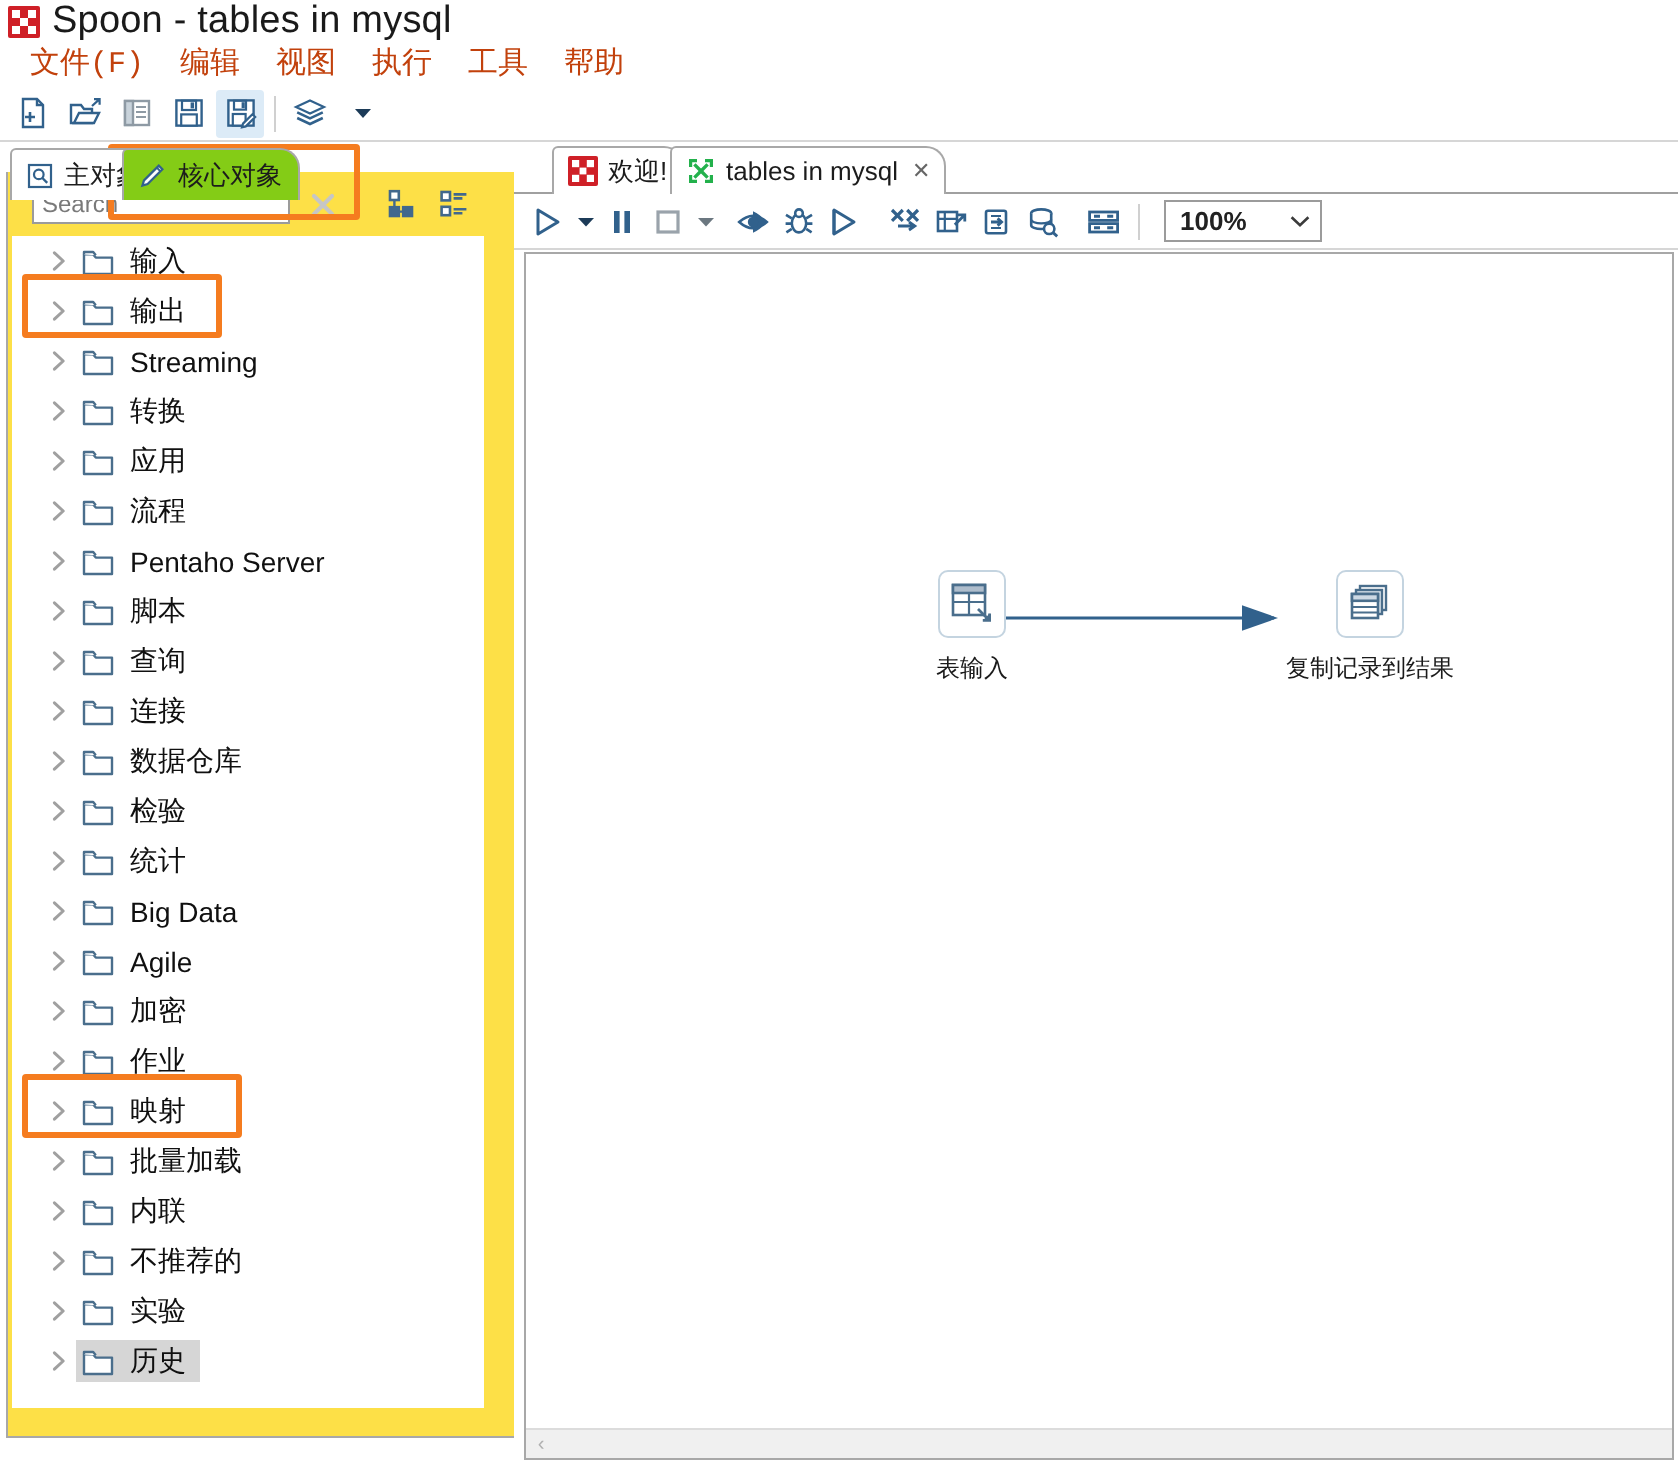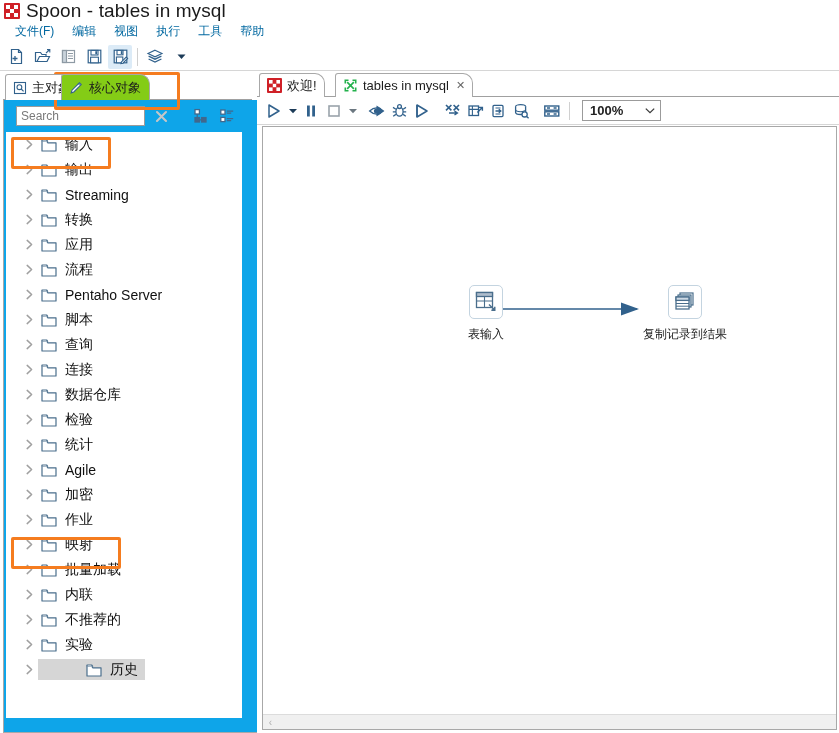--- a/index.html
+++ b/index.html
@@ -34,22 +34,23 @@
   .app-icon .c { position:absolute; left:6px; top:6px; width:4px; height:4px; background:#fff; }
   .title-text { font-size: 19px; color:#1a1a1a; letter-spacing:.1px; }
 
   
   .menubar {
     height: 22px; display:flex; align-items:center;
     padding-left: 6px; background:#ffffff;
     border-bottom: 1px solid #ffffff;
   }
   .menu-item {
-    font-size: 12px; color:#0369a1; padding: 1px 9px; cursor:default;
+    font-size: 15px; color:#c2410c; padding: 1px 9px; cursor:default;
     white-space: nowrap;
+    font-family: Liberation Mono, monospace;
   }
 
   
   .toolbar {
     height: 28px; display:flex; align-items:center;
     padding-left: 4px; gap: 2px;
     background:#ffffff; border-bottom:1px solid #d6d6d6;
   }
   .tbtn {
     width: 24px; height: 24px; display:flex; align-items:center; justify-content:center;
@@ -77,23 +78,23 @@
     padding: 0 8px 0 7px;
     font-size: 13px; color:#1c1c1c;
     background:#fff;
     border:1px solid #a8a8a8;
     border-bottom:none;
     border-radius: 3px 10px 0 0;
   }
   .ltab.tab1 { left:2px; z-index:1; }
   .ltab.tab2 { left:58px; z-index:2; background:#84cc16; }
   .panel-inner {
-    position:absolute; left:0; top:29px; width:275px; height:633px;
+    position:absolute; left:0; top:15px; width:275px; height:633px;
     border:1px solid #a8a8a8; border-top:none;
-    background:#0ea5e9;
+    background:#fde047;
   }
   .searchrow {
     display:flex; align-items:center; height:30px; padding: 4px 6px 2px 12px; gap:6px;
   }
   .search-input {
     flex:none; width:129px; height:20px;
     border:1px solid #9b9b9b; background:#fff;
     font-size:12px; color:#6d6d6d; padding:1px 4px;
     font-family:"Liberation Sans", sans-serif;
     outline:none;
@@ -108,21 +109,20 @@
   }
   .tree-row {
     display:flex; align-items:center; height:25px; padding-left:14px; gap:0;
     white-space:nowrap;
   }
   .tree-arrow { width:18px; height:25px; display:flex; align-items:center; justify-content:center; flex:none; }
   .folder { width:22px; height:25px; display:flex; align-items:center; justify-content:center; flex:none; }
   .tree-label { font-size:14px; color:#101010; padding-left:5px; }
   .tree-row.selected .tree-label-wrap {
     background:#d6d6d6;
-    padding-left:45px;
   }
   .tree-label-wrap { display:flex; align-items:center; height:21px; padding-right:7px; }
 
   
   .lv-scroll {
     position:absolute; right:1px; top:30px; width:10px; bottom:1px;
     background:#f2f2f2; border-left:1px solid #e2e2e2;
   }
 
   
@@ -138,21 +138,21 @@
   }
   .rtabstrip {
     position:relative; height:26px; border-bottom:1px solid #a0a0a0; background:#fff;
   }
   .rtab {
     position:absolute; top:2px; height:24px; display:flex; align-items:center; gap:5px;
     padding:0 7px; font-size:13px; color:#1c1c1c;
     background:#fff; border:1px solid #a8a8a8; border-bottom:none;
     border-radius:3px 10px 0 0;
   }
-  .rtab.rt1 { left:2px; z-index:1; }
+  .rtab.rt1 { left:19px; z-index:1; }
   .rtab.rt2 { left:78px; z-index:2; }
   .rtab .close-x { font-size:11px; color:#666; margin-left:2px; }
 
   .canvas-toolbar {
     height:28px; display:flex; align-items:center; gap:1px;
     padding-left:6px; background:#fff; border-bottom:1px solid #d6d6d6;
   }
   .cbtn { width:22px; height:22px; display:flex; align-items:center; justify-content:center; border-radius:2px; }
   .caret { width:13px; height:22px; display:flex; align-items:center; justify-content:center; }
   .csep { width:1px; height:18px; background:#d0d0d0; margin:0 5px; }
@@ -530,20 +530,36 @@
                   <path d="M2.2 1.4 L6.6 5.5 L2.2 9.6" fill="none" stroke="#a0a0a0" stroke-width="1.5" stroke-linecap="round" stroke-linejoin="round"></path>
                 </svg>
               </span>
               <span class="tree-label-wrap">
                 <span class="folder">
                   <svg width="16" height="14" viewBox="0 0 16 14">
                     <path d="M1 3.2 h4.6 l1.3 1.6 h8.1 v8.2 h-14z" fill="#fff" stroke="#4a6e8c" stroke-width="1.2" stroke-linejoin="round"></path>
                     <path d="M1 3.2 V2 h4.6 l1.3 1.6" fill="#fff" stroke="#4a6e8c" stroke-width="1.2" stroke-linejoin="round"></path>
                   </svg>
                 </span>
+                <span class="tree-label">Big Data</span>
+              </span>
+            </div>
+            <div class="tree-row">
+              <span class="tree-arrow">
+                <svg width="9" height="11" viewBox="0 0 9 11">
+                  <path d="M2.2 1.4 L6.6 5.5 L2.2 9.6" fill="none" stroke="#a0a0a0" stroke-width="1.5" stroke-linecap="round" stroke-linejoin="round"></path>
+                </svg>
+              </span>
+              <span class="tree-label-wrap">
+                <span class="folder">
+                  <svg width="16" height="14" viewBox="0 0 16 14">
+                    <path d="M1 3.2 h4.6 l1.3 1.6 h8.1 v8.2 h-14z" fill="#fff" stroke="#4a6e8c" stroke-width="1.2" stroke-linejoin="round"></path>
+                    <path d="M1 3.2 V2 h4.6 l1.3 1.6" fill="#fff" stroke="#4a6e8c" stroke-width="1.2" stroke-linejoin="round"></path>
+                  </svg>
+                </span>
                 <span class="tree-label">Agile</span>
               </span>
             </div>
             <div class="tree-row">
               <span class="tree-arrow">
                 <svg width="9" height="11" viewBox="0 0 9 11">
                   <path d="M2.2 1.4 L6.6 5.5 L2.2 9.6" fill="none" stroke="#a0a0a0" stroke-width="1.5" stroke-linecap="round" stroke-linejoin="round"></path>
                 </svg>
               </span>
               <span class="tree-label-wrap">

